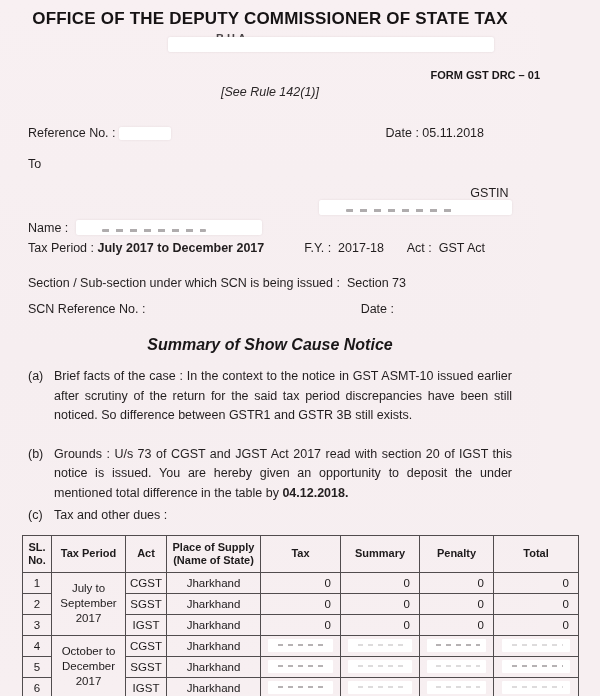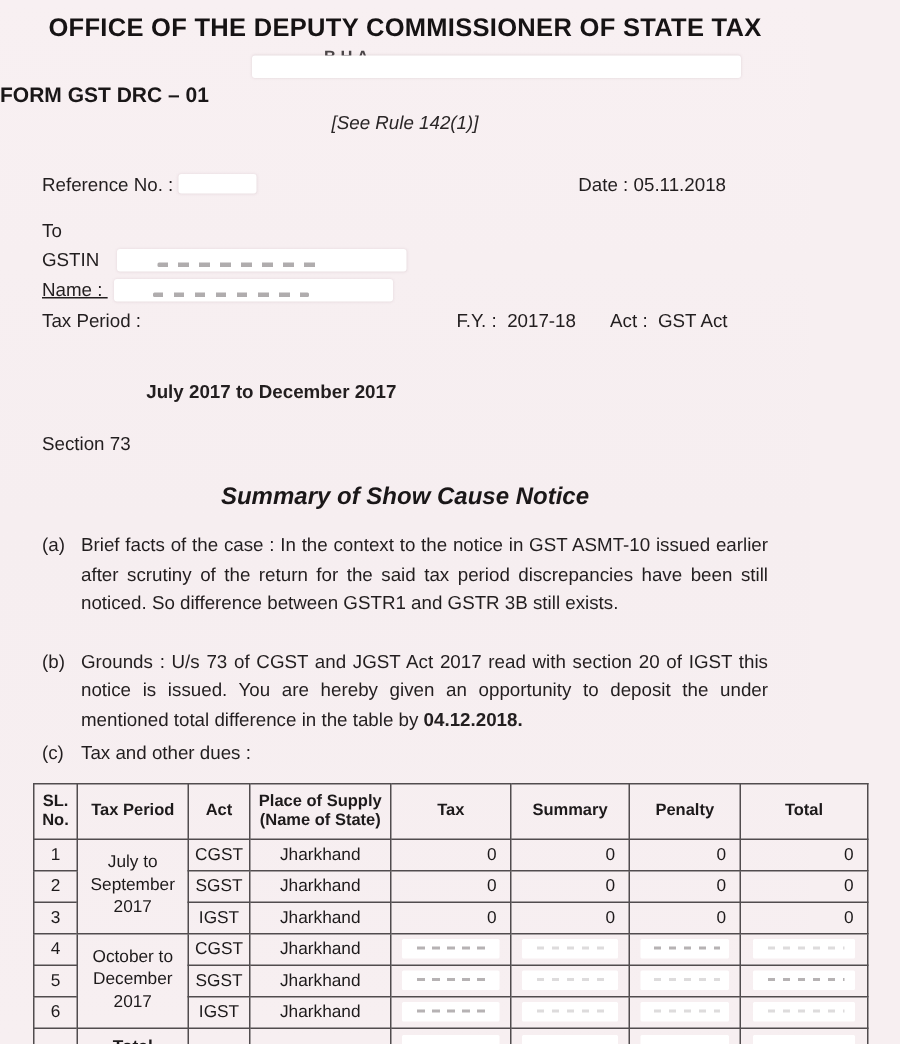--- a/index.html
+++ b/index.html
@@ -20,41 +20,41 @@
   .addr-line{position:relative;height:26px;}
   .addr-partial{
     position:absolute;left:216px;top:3px;height:6px;overflow:hidden;
     font-size:11px;font-weight:bold;color:#4a4547;letter-spacing:3px;
   }
   .addr-redact{
     position:absolute;left:168px;top:8px;width:326px;height:15px;
     background:#ffffff;box-shadow:0 0 2px rgba(120,90,100,.18);
     border-radius:2px;
   }
-  .form-title{text-align:left;font-size:14px;font-weight:bold;color:#1a1718;}
+  .form-title{margin-top:14px;text-align:right;font-size:11px;font-weight:bold;color:#1a1718;}
   .rule-ref{margin-top:4px;text-align:center;font-size:12.5px;font-style:italic;font-weight:normal;color:#2a2627;}
 
   
-  .frow{display:flex;align-items:flex-start;padding:0 28px;font-size:12.5px;}
+  .frow{display:flex;align-items:flex-end;padding:0 28px;font-size:12.5px;}
   .frow .lbl{white-space:pre;}
-  .b{font-weight:bold;margin-top:47px;}
+  .b{font-weight:bold;}
   .redact-inline{
     display:inline-block;background:#ffffff;border-radius:2px;
     box-shadow:0 0 2px rgba(120,90,100,.15);vertical-align:middle;position:relative;
   }
   .trace::after{
     content:"";position:absolute;left:14%;right:30%;bottom:3px;height:3px;
     background:repeating-linear-gradient(90deg,#6f696b 0 7px,transparent 7px 14px);
     opacity:.55;border-radius:1px;
   }
   .ref-row{margin-top:27px;}
   .ref-row .date-right{margin-left:auto;margin-right:28px;}
   .to-row{margin-top:17px;}
-  .gstin-row{margin-top:5px;}
-  .name-row{margin-top:5px;text-decoration:underline;}
+  .gstin-row{margin-top:15px;flex-direction:column;}
+  .name-row{margin-top:5px;}
   .taxperiod-row{margin-top:6px;}
   .section-row{margin-top:21px;}
   .scn-row{margin-top:12px;}
   .scn-row .scn-date{margin-left:auto;margin-right:118px;}
 
   
   .summary-heading{
     margin-top:20px;text-align:center;
     font-size:16px;font-weight:bold;font-style:italic;color:#1a1718;
   }
@@ -129,23 +129,28 @@
 
   <div class="frow taxperiod-row">
     <span class="lbl">Tax Period : </span>
     <span class="b">July 2017 to December 2017</span>
     <span class="lbl" style="margin-left:40px;">F.Y. :  </span>
     <span>2017-18</span>
     <span class="lbl" style="margin-left:auto;margin-right:27px;"><span>Act :  </span><span>GST Act</span></span>
   </div>
 
   <div class="frow section-row">
+    <span class="lbl">Section / Sub-section under which SCN is being issued :  </span>
     <span>Section 73</span>
   </div>
 
+  <div class="frow scn-row">
+    <span class="lbl">SCN Reference No. :</span>
+    <span class="scn-date">Date :</span>
+  </div>
 
   <div class="summary-heading">Summary of Show Cause Notice</div>
 
   <div class="para para-a">
     <span class="marker">(a)</span>
     <span class="ptext">Brief facts of the case : In the context to the notice  in GST ASMT-10 issued earlier after scrutiny of the return for the said tax period discrepancies have been still noticed. So difference between GSTR1 and GSTR 3B still exists.</span>
   </div>
 
   <div class="para para-b">
     <span class="marker">(b)</span>

